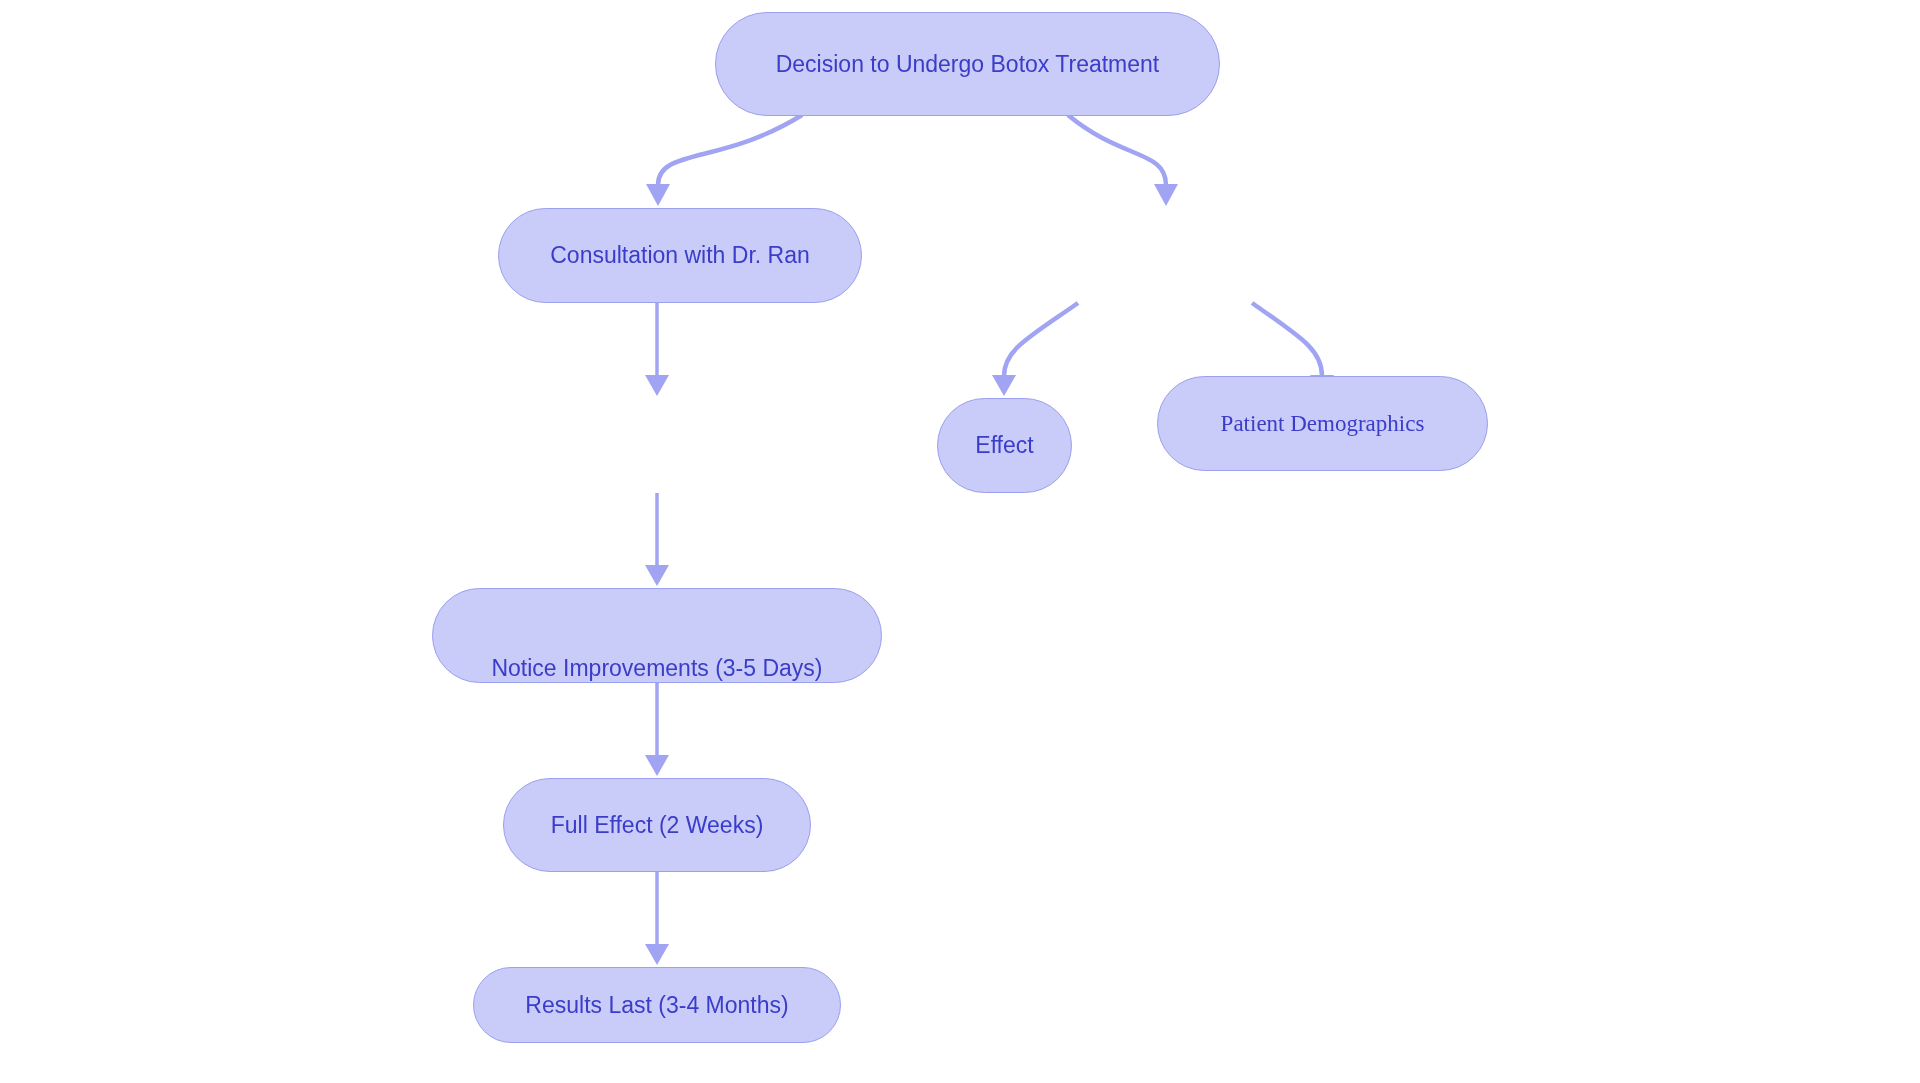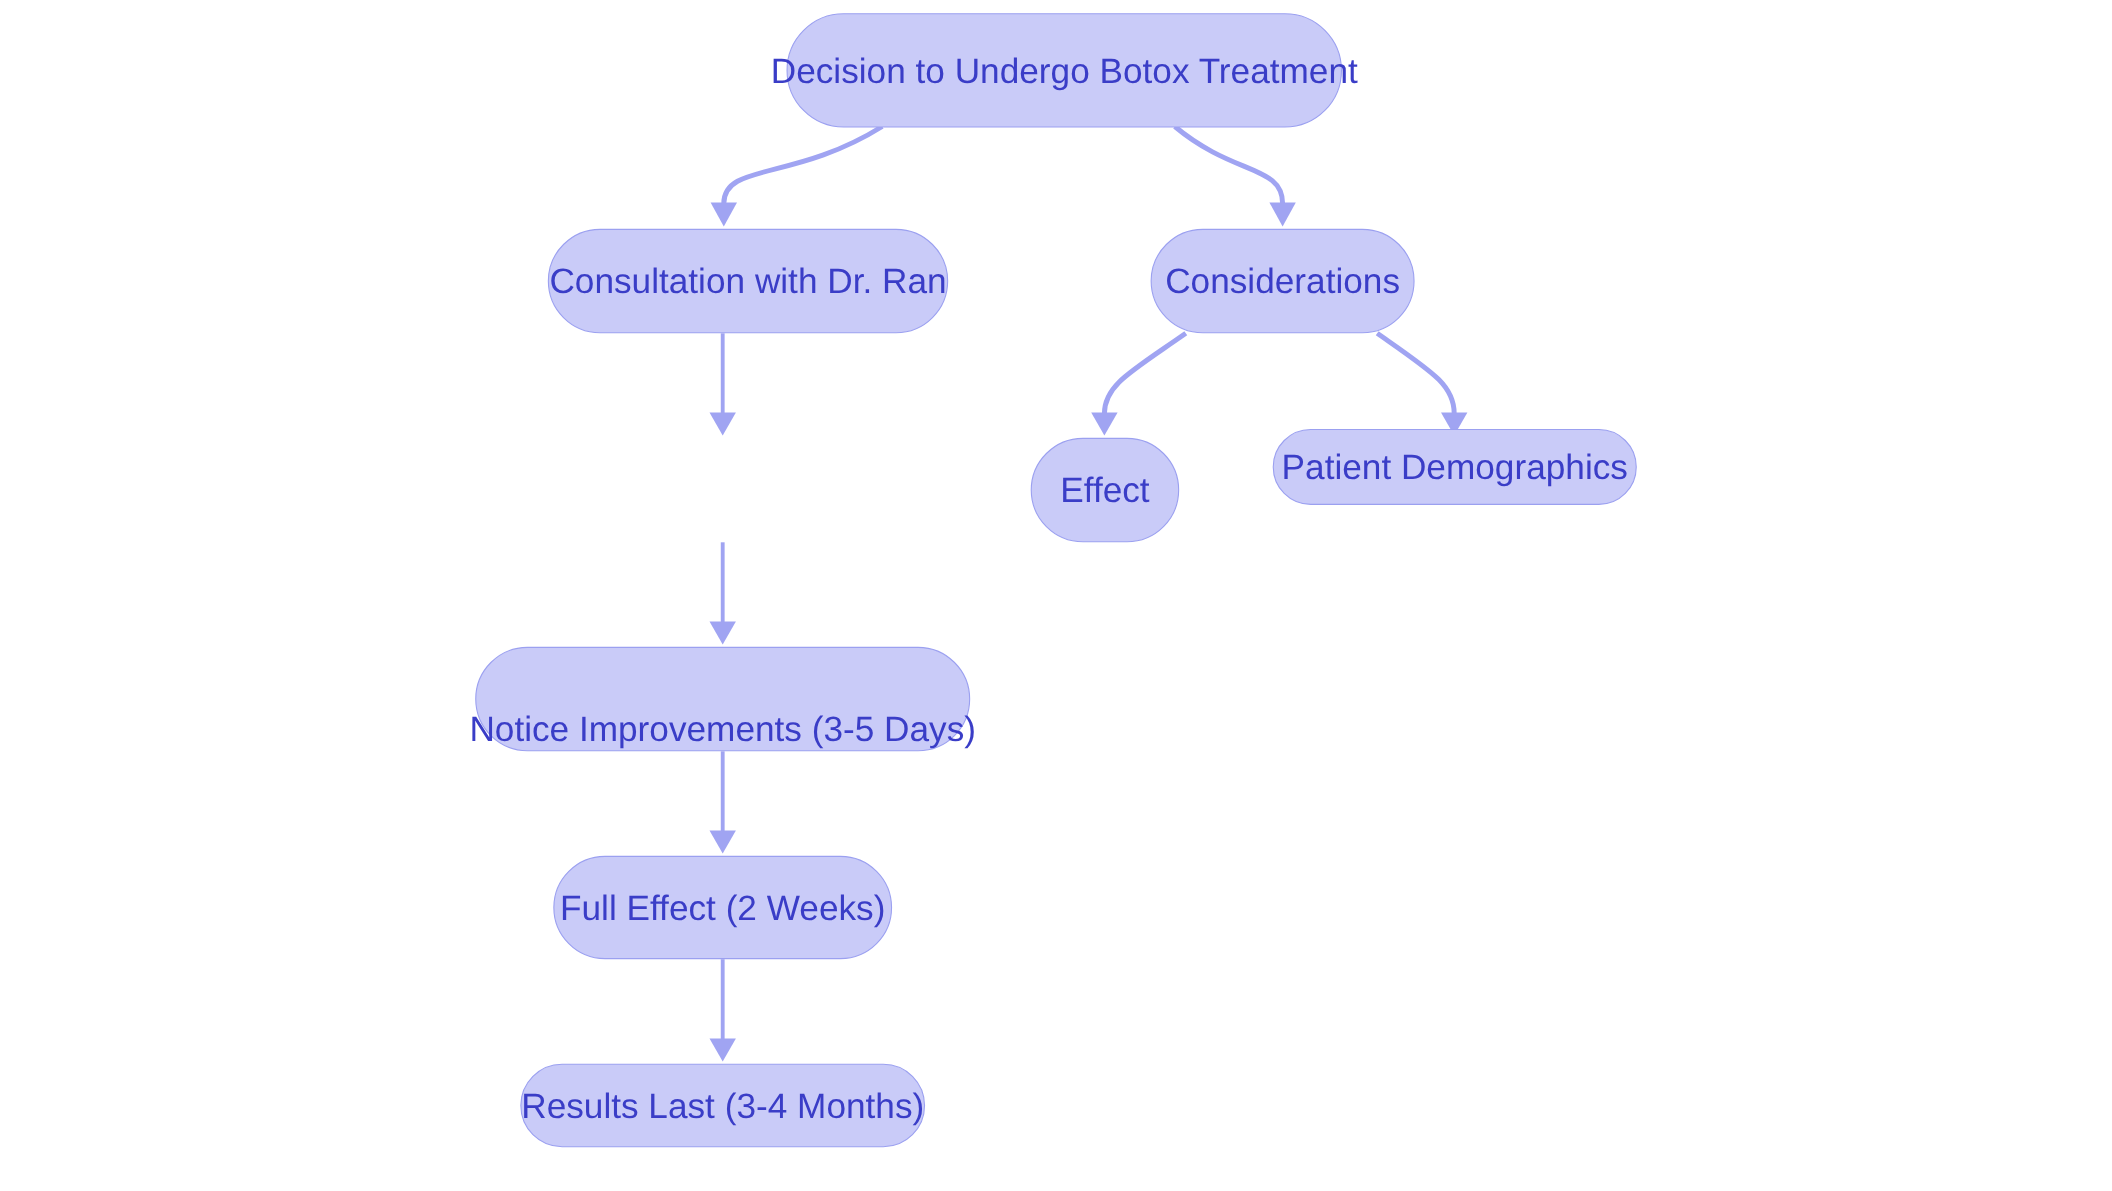--- a/index.html
+++ b/index.html
@@ -33,30 +33,30 @@
   .node {
     position: absolute;
     display: flex;
     align-items: center;
     justify-content: center;
     background: var(--node-fill, #c9cbf8);
     border: 1.5px solid var(--node-border, #9ba0f0);
     border-radius: 52px;
     box-sizing: border-box;
     color: var(--node-text, #3a3dc7);
-    font-size: 32px;
+    font-size: 23px;
     white-space: nowrap;
     text-align: center;
   }
   .n-decision              { left: 715px;  top: 12px;  width: 505px; height: 104px; }
   .n-consultation          { left: 498px;  top: 208px; width: 364px; height: 95px; }
   .n-considerations        { left: 1046px; top: 208px; width: 240px; height: 95px; }
   .n-injection             { left: 509px;  top: 398px; width: 296px; height: 95px; }
   .n-risks                 { left: 937px;  top: 398px; width: 135px; height: 95px; }
-  .n-patient-demographics  { left: 1157px; top: 390px; width: 331px; height: 69px; }
+  .n-patient-demographics  { left: 1157px; top: 376px; width: 331px; height: 95px; font-family: Liberation Serif, serif; }
   .n-notice-improvements   { left: 432px;  top: 588px; width: 450px; height: 95px; align-items: flex-end; }
   .n-full-effect           { left: 503px;  top: 778px; width: 308px; height: 94px; text-align: center; }
   .n-results-last          { left: 473px;  top: 967px; width: 368px; height: 76px; }
 </style>
 </head>
 <body>
 
 <div class="canvas">
 
   <svg class="edges-layer" viewBox="0 0 1920 1083" xmlns="http://www.w3.org/2000/svg">
@@ -95,23 +95,20 @@
   </svg>
 
   <div class="node n-decision">
     <span>Decision to Undergo Botox Treatment</span>
   </div>
 
   <div class="node n-consultation">
     <span>Consultation with Dr. Ran</span>
   </div>
 
-  <div class="node n-considerations">
-    <span>Considerations</span>
-  </div>
 
 
   <div class="node n-risks">
     <span>Effect</span>
   </div>
 
   <div class="node n-patient-demographics">
     <span>Patient Demographics</span>
   </div>
 

